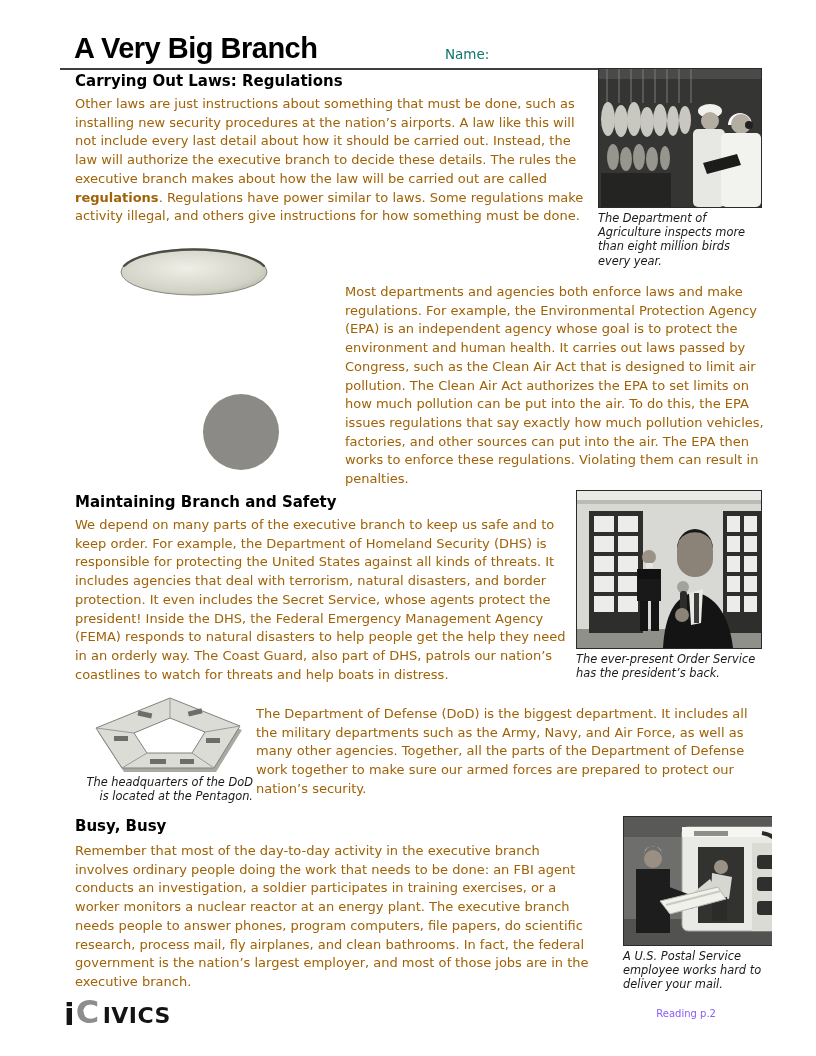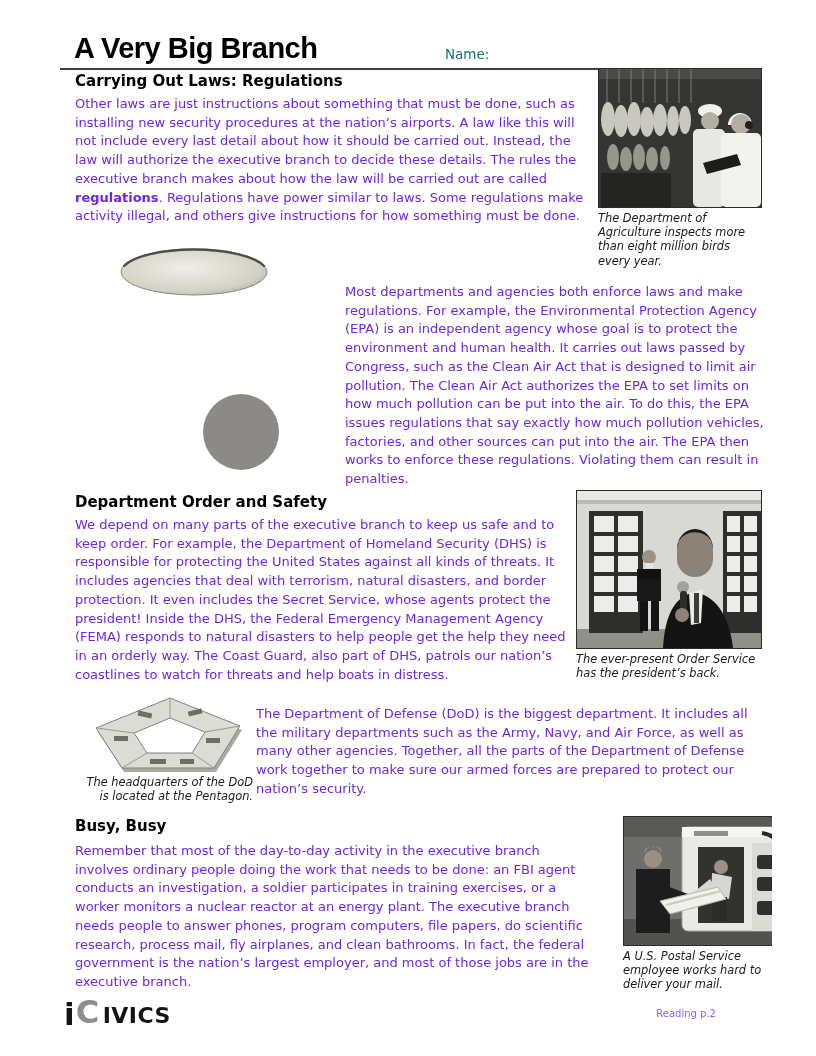--- a/index.html
+++ b/index.html
@@ -8,21 +8,21 @@
   .abs{position:absolute;}
 
   
   .header{left:60px;top:32px;width:702px;height:36px;border-bottom:2px solid #3f3f3f;}
   .doc-title{position:absolute;left:14px;top:0;font-family:"Liberation Sans",sans-serif;
              font-weight:bold;font-size:29px;letter-spacing:-0.5px;color:#000;white-space:nowrap;}
   .name-label{position:absolute;left:385px;top:14px;font-size:13.5px;color:#0f766e;}
 
   
   .h2{font-weight:bold;font-size:15px;color:#000;font-family:"DejaVu Sans",sans-serif;white-space:nowrap;}
-  .para{font-size:13px;line-height:18.7px;color:#6d28d9;text-align:left;}
+  .para{font-size:13px;line-height:18.7px;color:#a16207;text-align:left;}
   .para b{font-weight:bold;}
 
   
   .figure img,.figure svg{display:block;}
   .photo-frame{border:1px solid #2a2a2a;background:#cfcfcf;}
   .caption{font-style:italic;font-size:11.4px;line-height:14.2px;color:#1a1a1a;margin-top:3px;}
   .caption.center{text-align:right;}
 
   
   .footer-logo{left:64px;top:1000px;display:flex;align-items:flex-end;
@@ -103,21 +103,21 @@
     <ellipse cx="76" cy="26" rx="73" ry="23" fill="url(#discGrad)" stroke="#8a897d" stroke-width="1"></ellipse>
     <path d="M6,20 A73,23 0 0 1 146,20" fill="none" stroke-width="2.4" stroke-linecap="round" opacity="0.85" stroke="#3c3c33"></path>
   </svg>
 
   <svg class="abs" style="left:202px;top:393px;" width="78" height="78" viewBox="0 0 78 78">
     <circle cx="39" cy="39" r="38" fill="#8b8a87"></circle>
   </svg>
 
   <div class="abs para" style="left:345px;top:283px;width:424px;">Most departments and agencies both enforce laws and make regulations. For example, the Environmental Protection Agency (EPA) is an independent agency whose goal is to protect the environment and human health. It carries out laws passed by Congress, such as the Clean Air Act that is designed to limit air pollution. The Clean Air Act authorizes the EPA to set limits on how much pollution can be put into the air. To do this, the EPA issues regulations that say exactly how much pollution vehicles, factories, and other sources can put into the air. The EPA then works to enforce these regulations. Violating them can result in penalties.</div>
 
-  <div class="abs h2" style="left:75px;top:493px;">Department Order and Safety</div>
+  <div class="abs h2" style="left:75px;top:493px;">Maintaining Branch and Safety</div>
   <div class="abs para" style="left:75px;top:516px;width:500px;">We depend on many parts of the executive branch to keep us safe and to keep order. For example, the Department of Homeland Security (DHS) is responsible for protecting the United States against all kinds of threats. It includes agencies that deal with terrorism, natural disasters, and border protection. It even includes the Secret Service, whose agents protect the president! Inside the DHS, the Federal Emergency Management Agency (FEMA) responds to natural disasters to help people get the help they need in an orderly way. The Coast Guard, also part of DHS, patrols our nation’s coastlines to watch for threats and help boats in distress.</div>
 
   <div class="abs figure" style="left:576px;top:490px;width:186px;">
     <div class="photo-frame">
       <svg width="184" height="157" viewBox="0 0 184 157">
         <rect width="184" height="157" fill="#d8d8d4"></rect>
         <rect x="0" y="0" width="184" height="9" fill="#e9e9e6"></rect>
         <rect x="0" y="9" width="184" height="4" fill="#bbbbb6"></rect>
         <rect x="0" y="138" width="184" height="19" fill="#90908b"></rect>
         <g>

